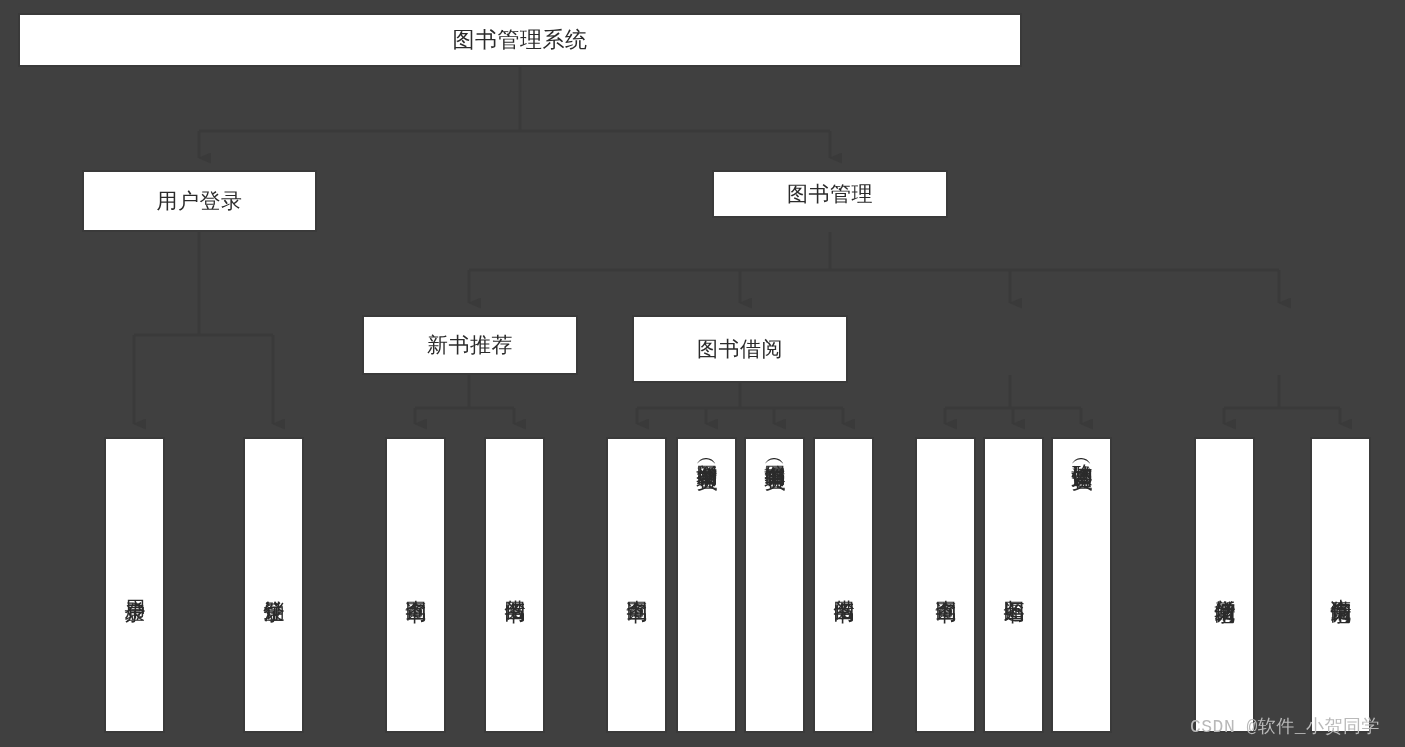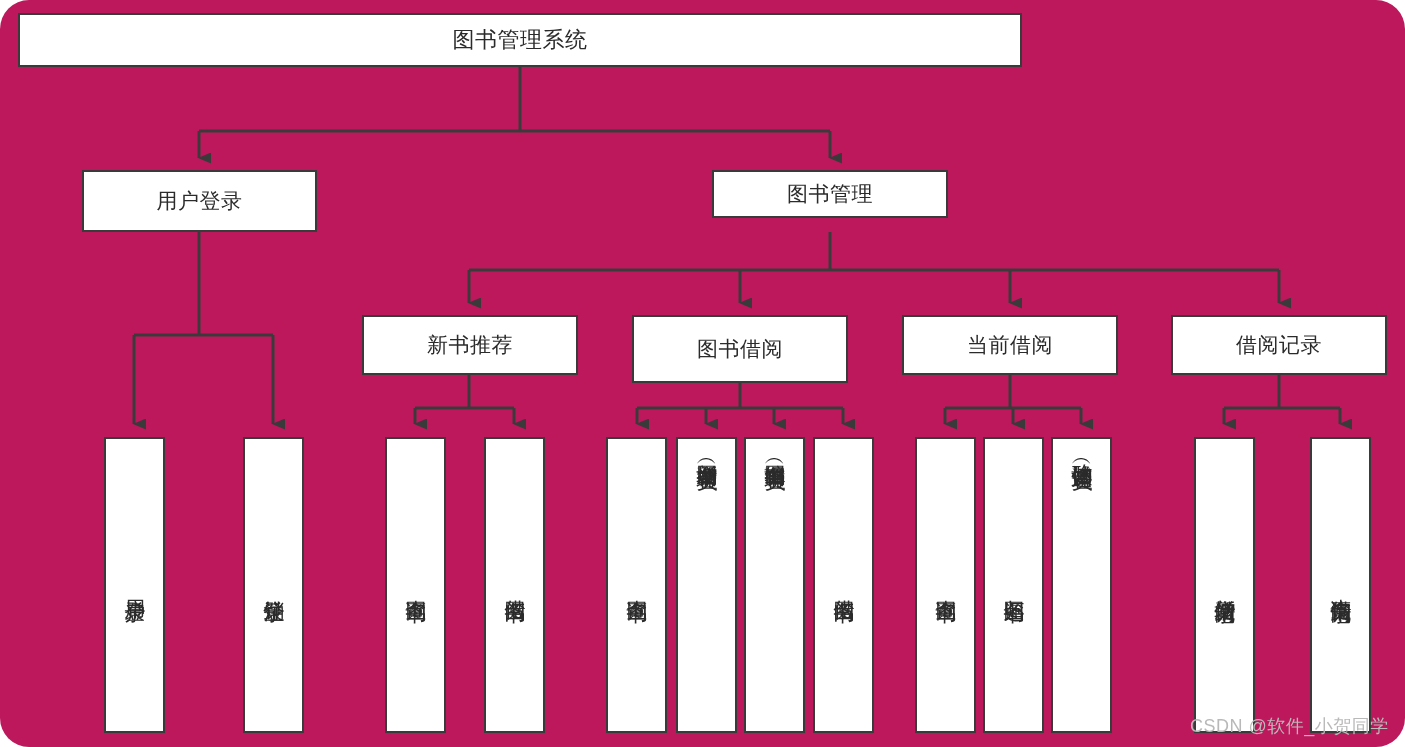--- a/index.html
+++ b/index.html
@@ -8,23 +8,22 @@
     padding: 0;
     background: #ffffff;
   }
   body {
     font-family: "Liberation Sans", "DejaVu Sans", sans-serif;
   }
   #diagram-root {
     position: relative;
     width: 1405px;
     height: 747px;
-    background: #be185d;
+    background: #404040;
     overflow: hidden;
-    border-radius: 29px;
   }
   #diagram-svg {
     position: absolute;
     top: 0;
     left: 0;
     width: 1405px;
     height: 747px;
   }
   .node-box {
     position: absolute;
@@ -70,20 +69,21 @@
   }
   #watermark {
     position: absolute;
     left: 1190px;
     top: 714px;
     font-size: 18px;
     color: #b9b9b9;
     white-space: nowrap;
     letter-spacing: 0.5px;
     pointer-events: none;
+    font-family: Liberation Mono, monospace;
   }
 </style>
 </head>
 <body>
 
 <div id="diagram-root">
 
   <svg id="diagram-svg" viewBox="0 0 1405 747">
     <defs>
       <marker id="arrowhead" markerWidth="11" markerHeight="13" refX="5.5" refY="12" orient="auto" markerUnits="userSpaceOnUse">
@@ -148,27 +148,21 @@
   </div>
 
   <div class="node-box" style="left:362px; top:315px; width:216px; height:60px;">
     <span class="node-label-h">新书推荐</span>
   </div>
 
   <div class="node-box" style="left:632px; top:315px; width:216px; height:68px;">
     <span class="node-label-h">图书借阅</span>
   </div>
 
-  <div class="node-box" style="left:902px; top:315px; width:216px; height:60px;">
-    <span class="node-label-h">当前借阅</span>
-  </div>
-
-  <div class="node-box" style="left:1171px; top:315px; width:216px; height:60px;">
-    <span class="node-label-h">借阅记录</span>
-  </div>
+
 
   <div class="node-box" style="left:104px; top:437px; width:61px; height:296px;">
     <div class="leaf-inner center-mid">
       <span class="node-label-v">用户登录</span>
     </div>
   </div>
   <div class="node-box" style="left:243px; top:437px; width:61px; height:296px;">
     <div class="leaf-inner center-mid">
       <span class="node-label-v">注销登录</span>
     </div>

